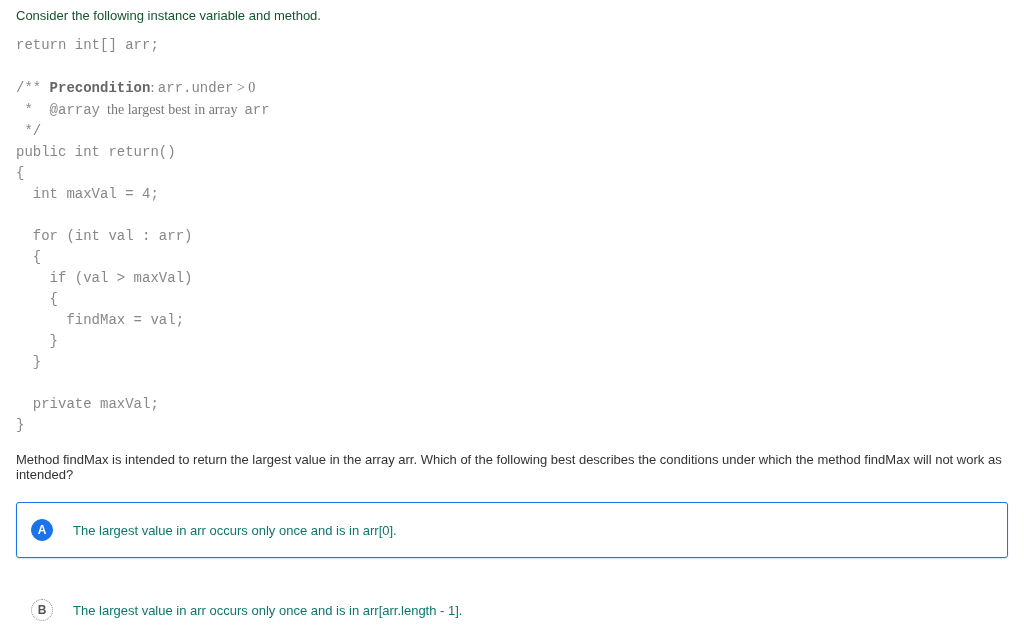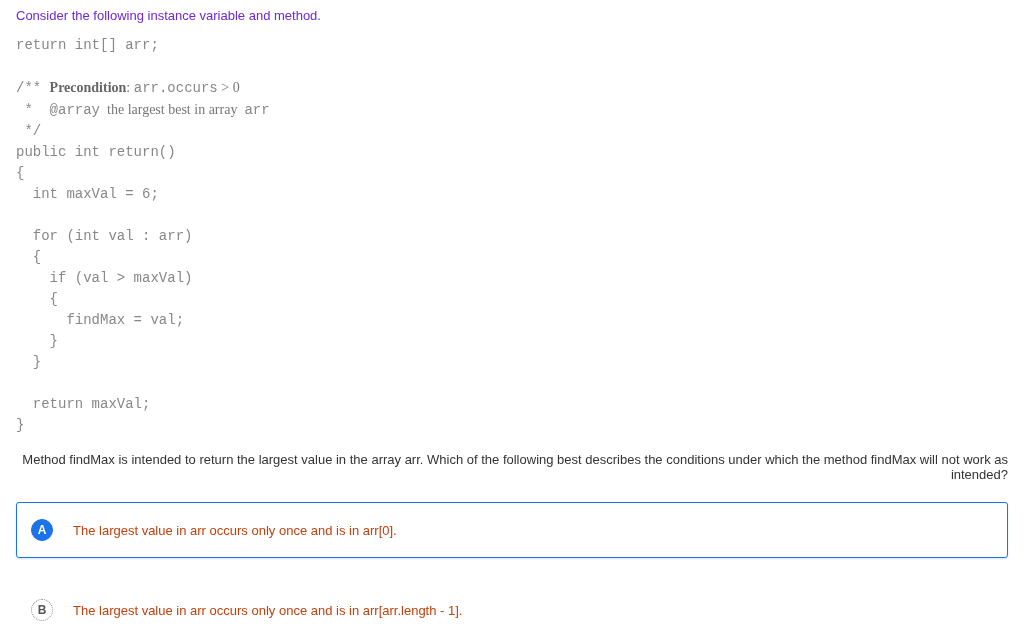--- a/index.html
+++ b/index.html
@@ -9,45 +9,44 @@
     }
     body {
       font-family: Arial, Helvetica, sans-serif;
       font-size: 13px;
       color: #333;
       background: #fff;
       padding: 8px 16px;
     }
     .intro-text {
       font-size: 13px;
-      color: #6d28d9;
+      color: #14532d;
       margin-bottom: 12px;
     }
     .code-block {
       font-family: 'Courier New', Courier, monospace;
       font-size: 14px;
       color: #888;
       line-height: 1.5;
       white-space: pre;
       margin-bottom: 16px;
     }
     .code-block .bold {
       font-weight: bold;
       color: #666;
-      font-family: Liberation Serif, serif;
+      font-family: Liberation Mono, monospace;
     }
     .code-block .nonmono {
       font-family: Georgia, 'Times New Roman', serif;
       color: #777;
     }
     .question-text {
       font-size: 13px;
       color: #333;
       margin-bottom: 20px;
-      text-align: right;
     }
     .option {
       display: flex;
       align-items: center;
       padding: 16px 14px;
       margin-bottom: 24px;
       border: 1px solid transparent;
       border-radius: 3px;
       cursor: pointer;
     }
@@ -70,46 +69,46 @@
       margin-right: 20px;
       flex-shrink: 0;
     }
     .option.selected .option-letter {
       background: #1a73e8;
       border: 1px solid #1a73e8;
       color: #fff;
     }
     .option-text {
       font-size: 13px;
-      color: #c2410c;
+      color: #0f766e;
     }
   </style>
 </head>
 <body>
 
 <div class="intro-text">Consider the following instance variable and method.</div>
 
 <div class="code-block"><span>return int[] arr;</span>
 <span></span>
-<span>/** </span><span class="bold">Precondition</span><span class="nonmono">: </span><span>arr.occurs</span><span class="nonmono"> &gt; 0</span>
+<span>/** </span><span class="bold">Precondition</span><span class="nonmono">: </span><span>arr.under</span><span class="nonmono"> &gt; 0</span>
 <span> *  </span><span>@array</span><span class="nonmono">  the largest best in array  </span><span>arr</span>
 <span> */</span>
 <span>public int return()</span>
 <span>{</span>
-<span>  int maxVal = 6;</span>
+<span>  int maxVal = 4;</span>
 <span></span>
 <span>  for (int val : arr)</span>
 <span>  {</span>
 <span>    if (val &gt; maxVal)</span>
 <span>    {</span>
 <span>      findMax = val;</span>
 <span>    }</span>
 <span>  }</span>
 <span></span>
-<span>  return maxVal;</span>
+<span>  private maxVal;</span>
 <span>}</span></div>
 
 <div class="question-text">Method findMax is intended to return the largest value in the array arr. Which of the following best describes the conditions under which the method findMax will not work as intended?</div>
 
 <div class="option selected">
   <div class="option-letter">A</div>
   <div class="option-text">The largest value in arr occurs only once and is in arr[0].</div>
 </div>
 
 <div class="option">

